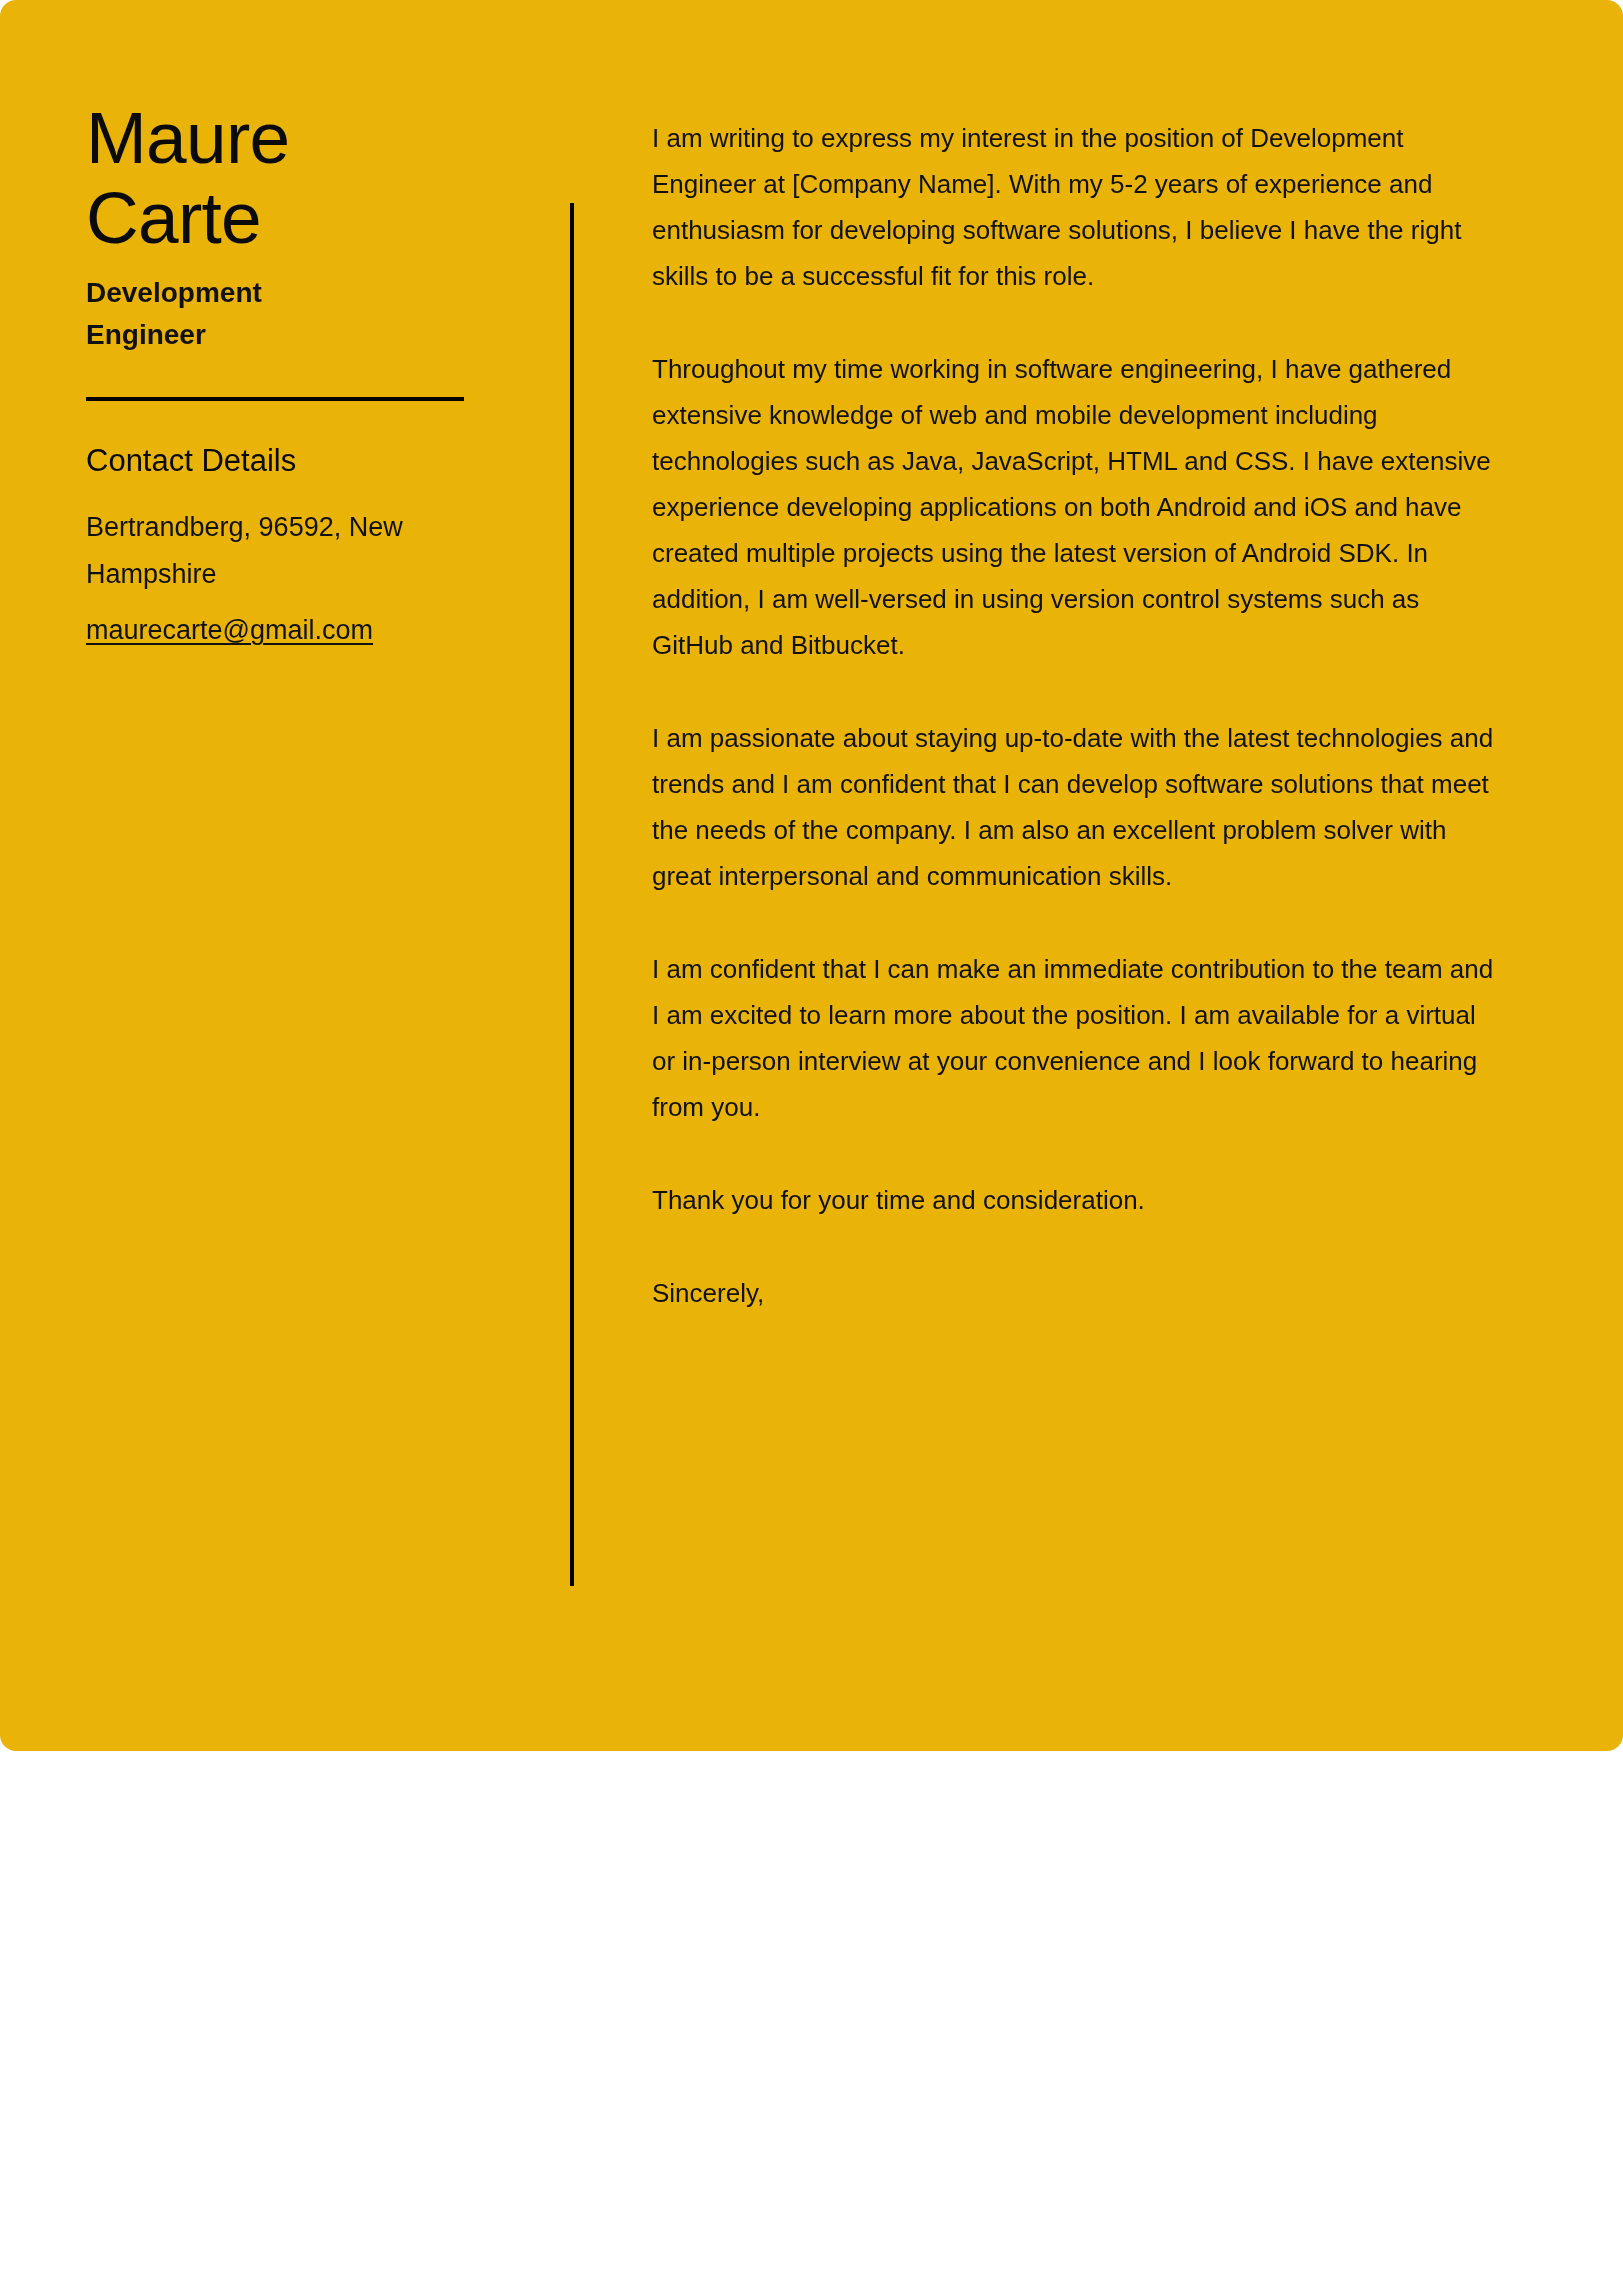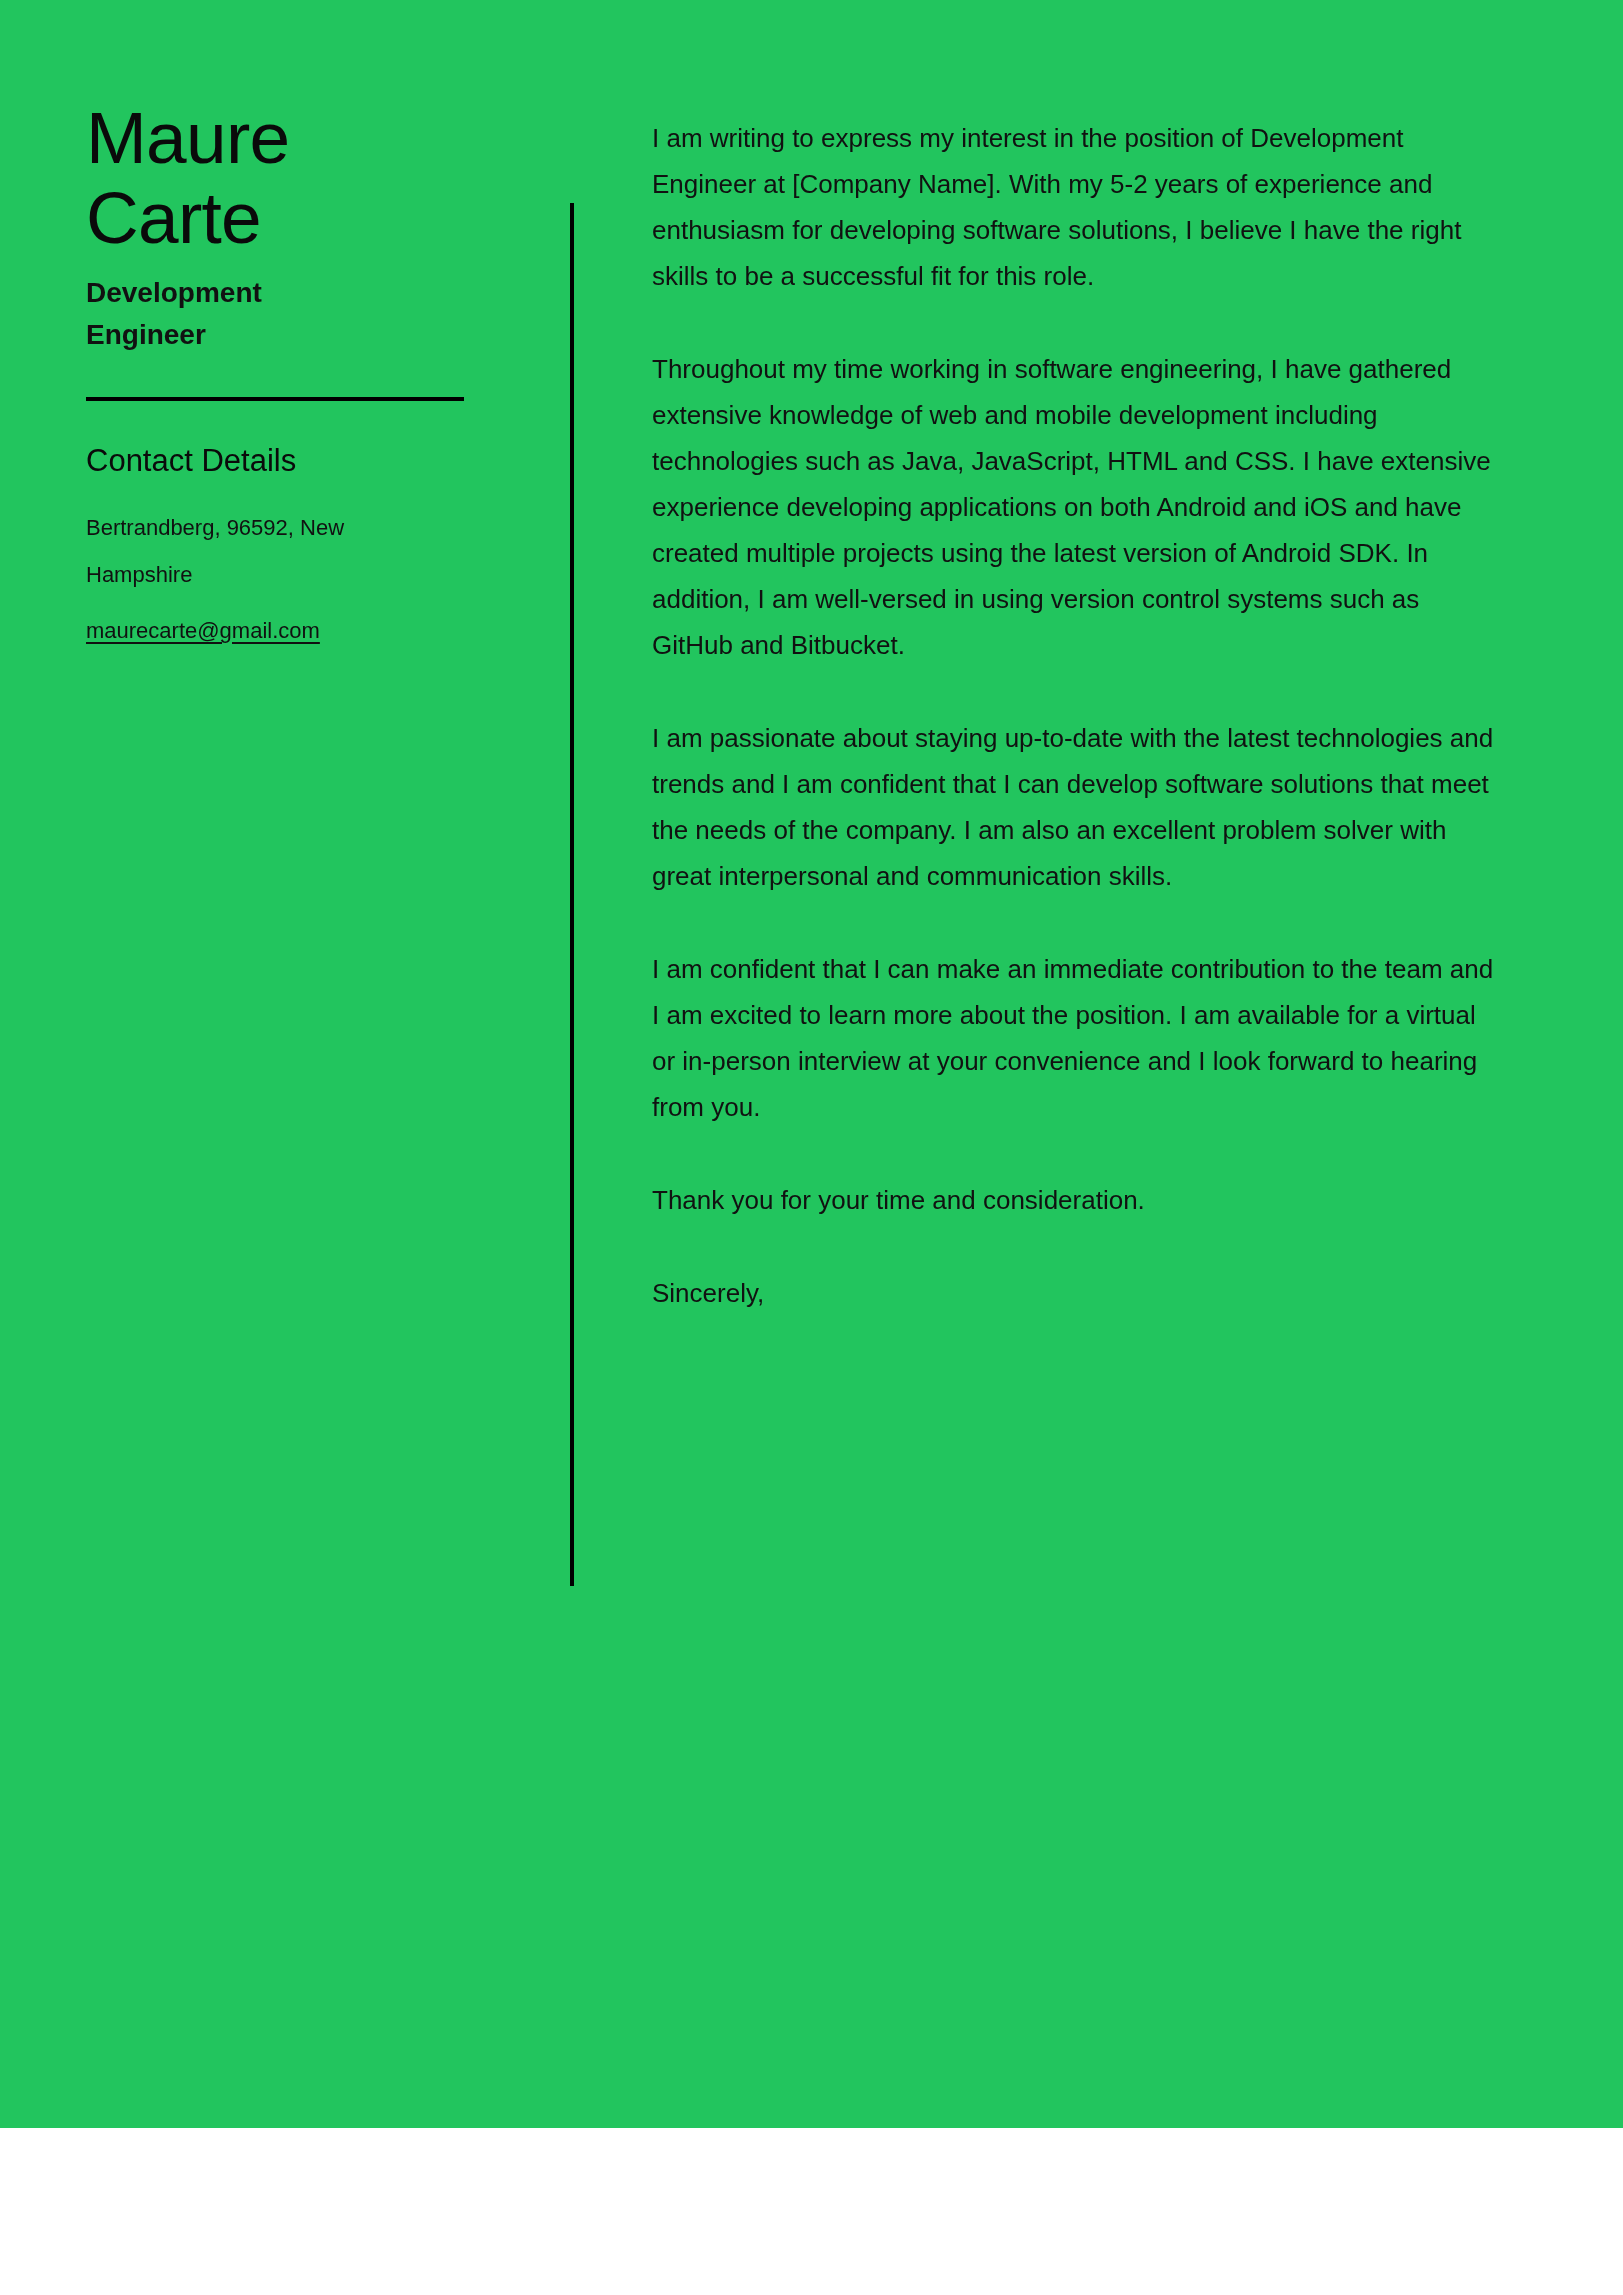--- a/index.html
+++ b/index.html
@@ -9,24 +9,25 @@
   }
   body {
     font-family: "Liberation Sans", "DejaVu Sans", sans-serif;
     color: #111111;
     -webkit-font-smoothing: antialiased;
   }
 
   .page {
     position: relative;
     width: 1623px;
-    height: 2128px;
-    background: #22c55e;
+    height: 1751px;
+    background: #eab308;
     overflow: hidden;
     box-sizing: border-box;
+    border-radius: 16px;
   }
 
   
   .sidebar {
     position: absolute;
     left: 86px;
     top: 98px;
     width: 399px;
   }
 
@@ -68,21 +69,21 @@
     font-size: 31px;
     line-height: 37px;
     font-weight: 500;
     color: #0a0a0a;
   }
 
   .contact-list {
     margin-top: 25px;
   }
   .contact-item {
-    font-size: 22px;
+    font-size: 27px;
     line-height: 47px;
     font-weight: 400;
     color: #111111;
     margin-bottom: 9.2px;
     max-width: 367px;
   }
   .contact-item:last-child { margin-bottom: 0; }
 
   .email-link {
     color: #111111;

